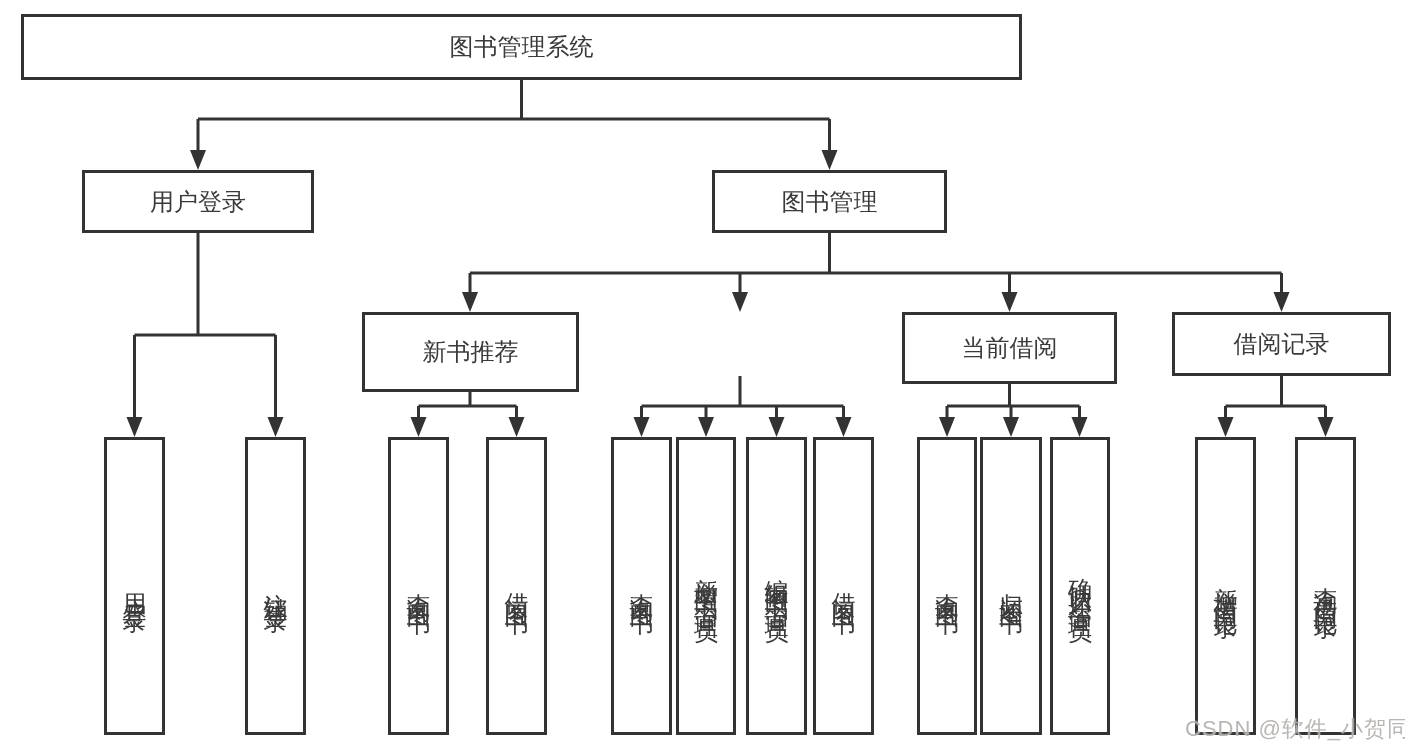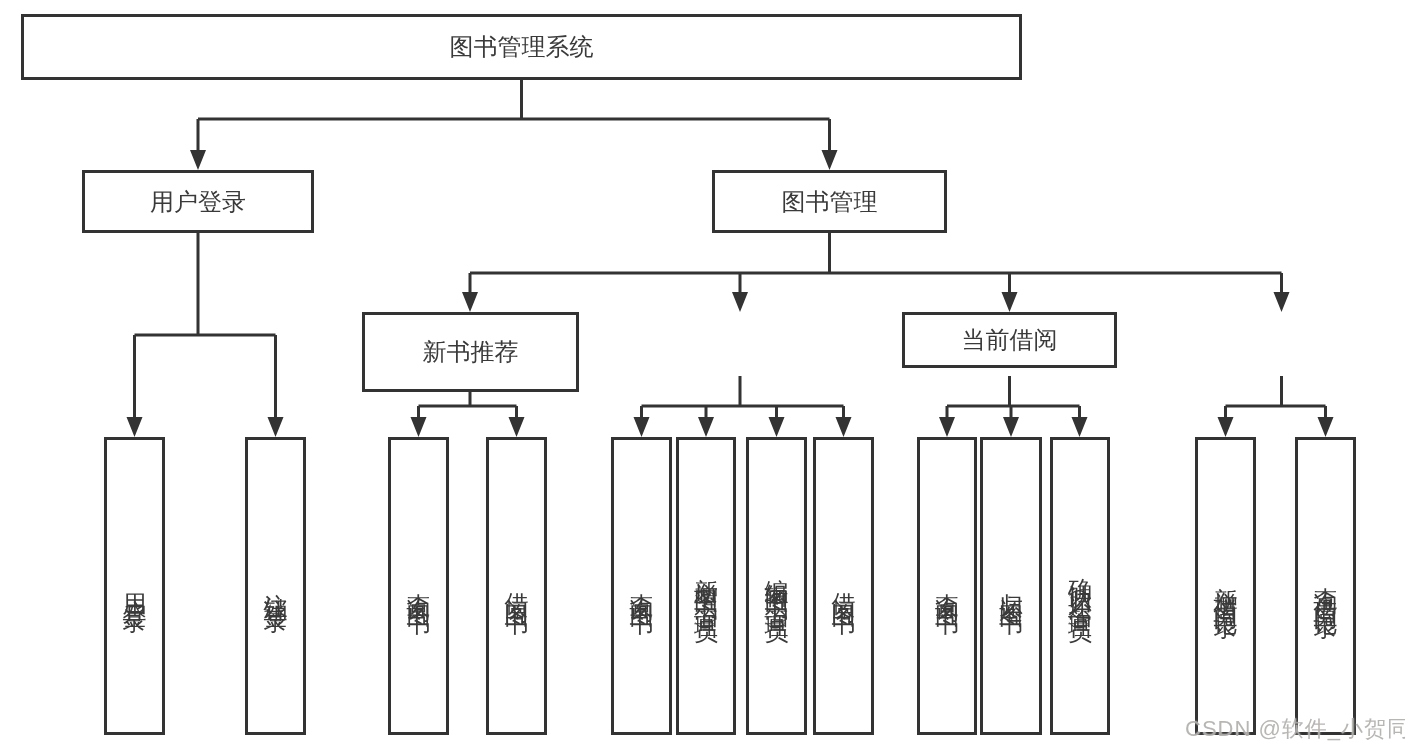--- a/index.html
+++ b/index.html
@@ -80,21 +80,22 @@
       M1217.5 417 L1233.5 417 L1225.5 437 Z
       M1317.5 417 L1333.5 417 L1325.5 437 Z"></path>
   </svg>
 
   <div class="box" style="left:21px;top:14px;width:1001px;height:66px;">图书管理系统</div>
 
   <div class="box" style="left:82px;top:170px;width:232px;height:63px;">用户登录</div>
   <div class="box" style="left:712px;top:170px;width:235px;height:63px;">图书管理</div>
 
   <div class="box" style="left:362px;top:312px;width:217px;height:80px;">新书推荐</div>
-  <div class="box" style="left:902px;top:312px;width:215px;height:56px;">当前借阅</div>
+  <div class="box" style="left:902px;top:312px;width:215px;height:72px;">当前借阅</div>
+  <div class="box" style="left:1172px;top:312px;width:219px;height:64px;">借阅记录</div>
 
   <div class="box leaf" style="left:104px;width:61px;">
     <span class="vtext">用户登录</span>
   </div>
   <div class="box leaf" style="left:245px;width:61px;">
     <span class="vtext">注销登录</span>
   </div>
 
   <div class="box leaf" style="left:388px;width:61px;">
     <span class="vtext">查询图书</span>

